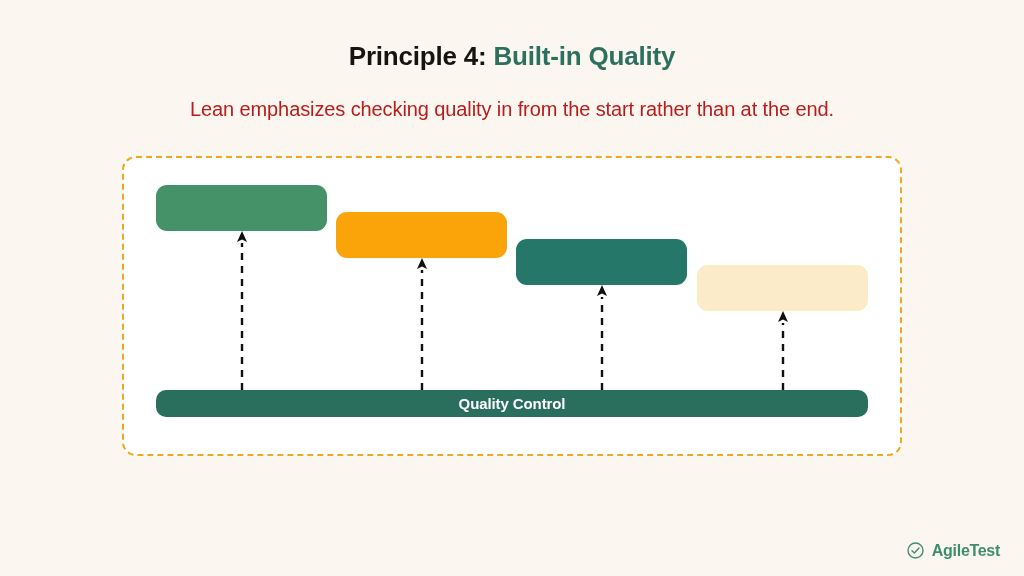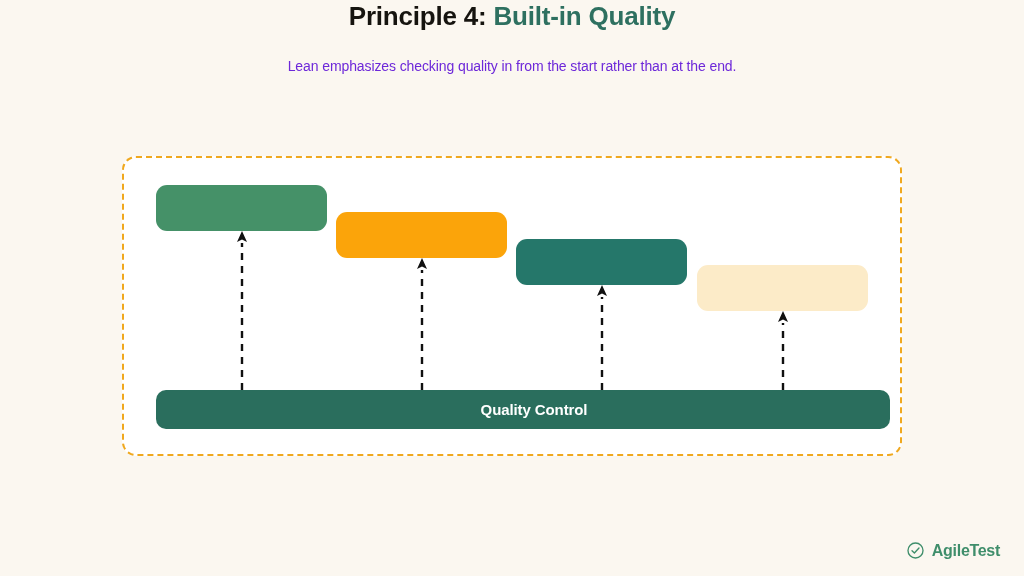--- a/index.html
+++ b/index.html
@@ -18,35 +18,36 @@
   
   #slide-header {
     position: absolute;
     top: 0;
     left: 0;
     width: 1024px;
     text-align: center;
   }
   #slide-title {
     margin: 0;
+    padding-top: 40px;
     font-size: 26px;
     font-weight: bold;
     letter-spacing: -0.2px;
     line-height: 1.25;
     color: #16140F;
   }
   #slide-title .accent {
     color: #2E7060;
   }
   #slide-subtitle {
     margin: 0;
     padding-top: 25px;
-    font-size: 14px;
+    font-size: 20px;
     font-weight: 400;
-    color: #6d28d9;
+    color: #b91c1c;
     letter-spacing: -0.1px;
     text-align: center;
   }
 
   
   #diagram-frame {
     position: absolute;
     left: 122px;
     top: 156px;
     width: 780px;
@@ -73,27 +74,26 @@
     display: block;
     overflow: visible;
   }
 
   
   #quality-control-bar {
     position: absolute;
     left: 156px;
     top: 390px;
     width: 712px;
-    height: 39px;
+    height: 27px;
     background: #2A6E5D;
     border-radius: 10px;
     display: flex;
     align-items: center;
     justify-content: center;
-    padding-left: 22px;
   }
   #quality-control-label {
     color: #FFFFFF;
     font-size: 15px;
     font-weight: bold;
     letter-spacing: -0.1px;
   }
 
   
   #brand-logo {

